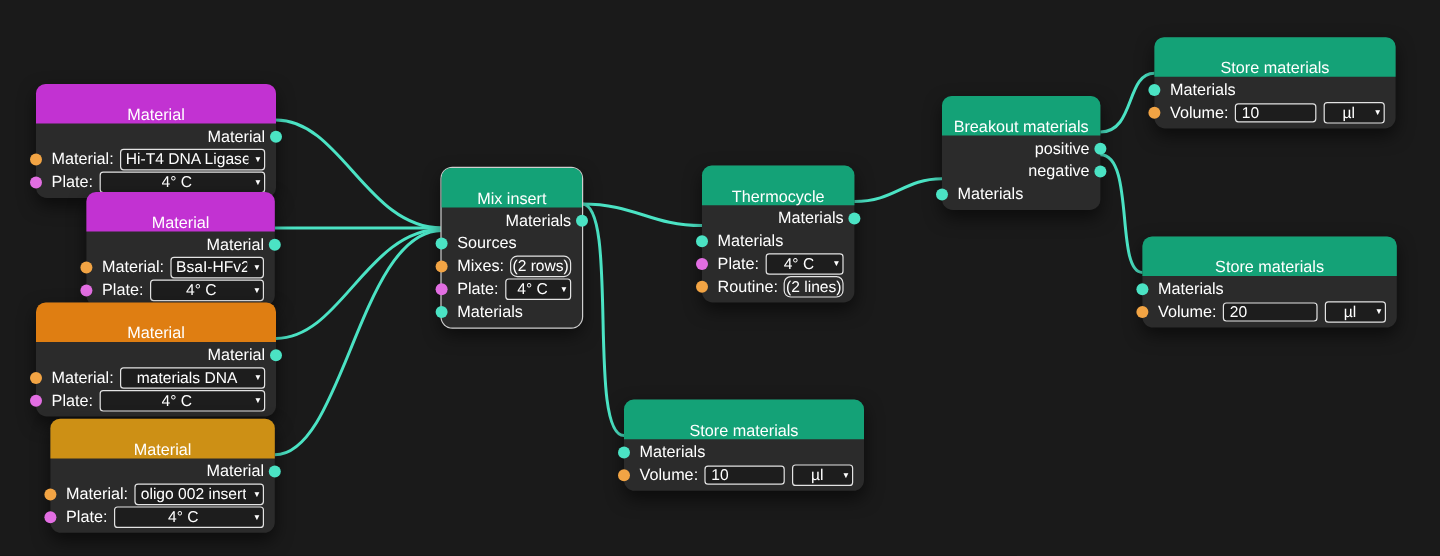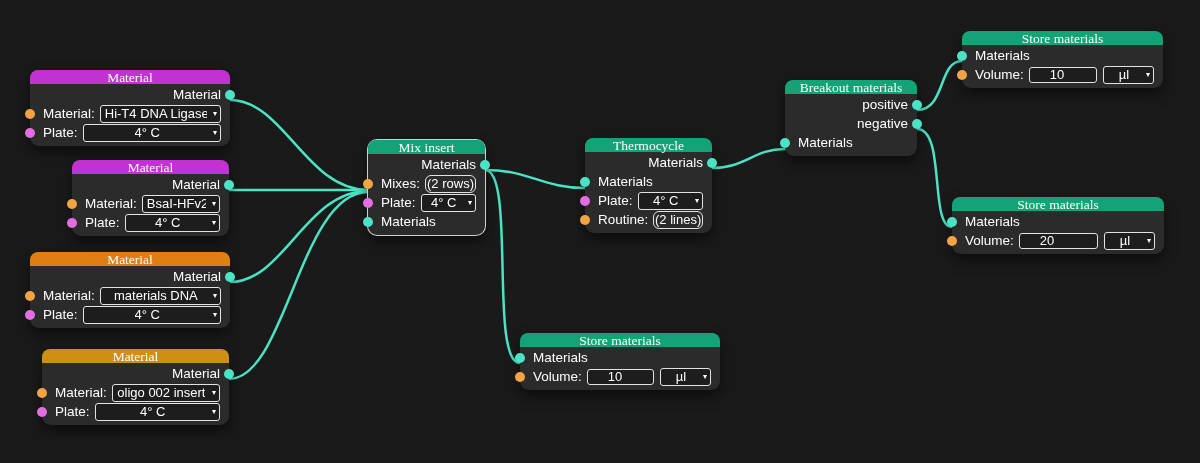--- a/index.html
+++ b/index.html
@@ -3,38 +3,38 @@
 <meta charset="utf-8">
 <style>
   html,body{margin:0;padding:0;background:#1a1a1a;}
   #canvas{position:relative;width:1200px;height:463px;background:#1a1a1a;overflow:hidden;
           font-family:"Liberation Sans",sans-serif;color:#ffffff;}
   #wires{position:absolute;left:0;top:0;width:1200px;height:463px;}
   .wire{fill:none;stroke-width:2.5;stroke-linecap:round;}
   .node{position:absolute;background:#2b2b2b;border-radius:9px;
         box-shadow:0 6px 14px rgba(0,0,0,.55);font-size:13.5px;}
   .node.selected{box-shadow:0 0 0 1px #cfcfcf,0 6px 14px rgba(0,0,0,.55);}
-  .header{height:14px;border-radius:8px 8px 0 0;display:flex;align-items:flex-start;justify-content:center;font-family:Liberation Serif, serif;}
+  .header{height:33px;border-radius:8px 8px 0 0;display:flex;align-items:flex-end;justify-content:center;}
   .title{font-size:13.5px;color:#fff;white-space:nowrap;}
   .body{padding:1px 0 4px 0;}
   .row{position:relative;height:19px;display:flex;align-items:center;padding:0 9px 0 13px;box-sizing:border-box;}
   .row.out{justify-content:flex-end;}
   .lbl{white-space:nowrap;}
   .dot{position:absolute;width:10px;height:10px;border-radius:50%;top:50%;transform:translateY(-50%);}
   .dot.in{left:-5px;}
   .dot.out{right:-5px;}
   .select{position:relative;height:16px;background:#1d1d1d;border:1px solid #e3e3e3;border-radius:3px;
           display:flex;align-items:center;justify-content:center;flex:1;margin-left:5px;
           font-size:13px;padding:0 13px 0 4px;min-width:0;}
   .select .sel-val{white-space:nowrap;overflow:hidden;}
   .select .arrow{position:absolute;right:3px;top:50%;transform:translateY(-50%);font-size:8px;line-height:1;}
   .chip{height:16px;border:1px solid #e3e3e3;border-radius:6px;display:flex;align-items:flex-start;
         justify-content:center;flex:1;margin-left:5px;font-size:13px;white-space:nowrap;}
   .textin{flex:1;height:14px;background:#1d1d1d;border:1px solid #e3e3e3;border-radius:3px;
-          color:#fff;font-size:13px;padding:0 20px;margin-left:5px;min-width:0;
+          color:#fff;font-size:13px;padding:0 5px;margin-left:5px;min-width:0;
           font-family:"Liberation Sans",sans-serif;}
   .unit{flex:0 0 32px;margin-left:6px;}
 </style>
 </head>
 <body>
 
 <div id="canvas">
 
   <svg id="wires" viewBox="0 0 1200 463">
     <path class="wire" d="M230,100 C284,100 306,190 368,190" stroke="#4be3c4"></path>
@@ -163,20 +163,24 @@
   <div class="node selected" style="left:368px;top:140px;width:117px;">
     <div class="header" style="background: rgb(20, 162, 119);">
       <span class="title">Mix insert</span>
     </div>
     <div class="body">
       <div class="row out">
         <span class="lbl">Materials</span>
         <span class="dot out" style="background: rgb(75, 227, 196);"></span>
       </div>
       <div class="row">
+        <span class="dot in" style="background: rgb(75, 227, 196);"></span>
+        <span class="lbl">Sources</span>
+      </div>
+      <div class="row">
         <span class="dot in" style="background: rgb(242, 164, 68);"></span>
         <span class="lbl">Mixes:</span>
         <div class="chip">
           <span>(2 rows)</span>
         </div>
       </div>
       <div class="row">
         <span class="dot in" style="background: rgb(226, 110, 226);"></span>
         <span class="lbl">Plate:</span>
         <div class="select">

